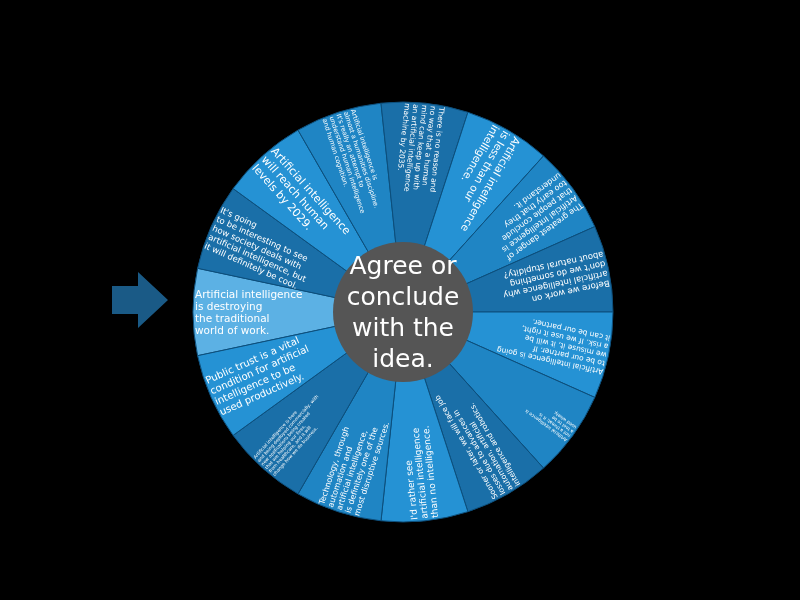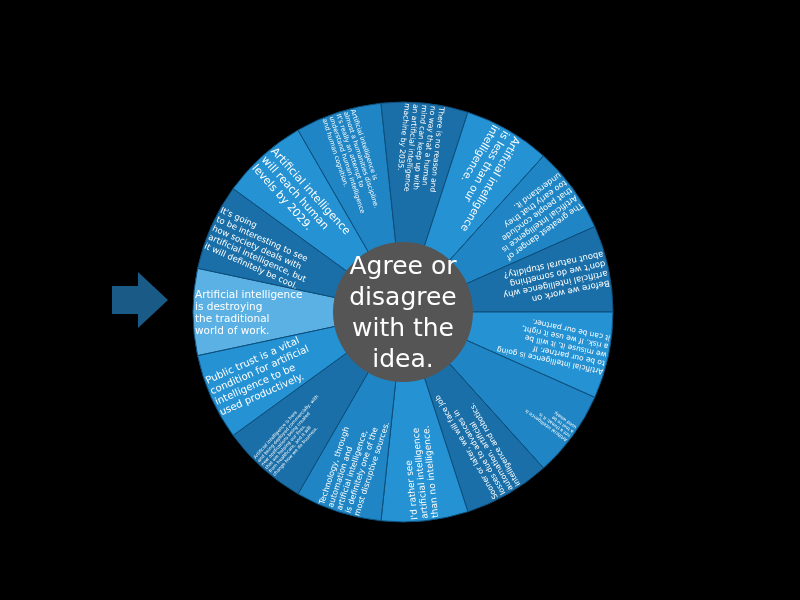--- a/index.html
+++ b/index.html
@@ -154,19 +154,19 @@
           <text class="seg-text" font-size="10" x="-60" y="-2.3">condition for artificial</text>
           <text class="seg-text" font-size="10" x="-60" y="9.3">intelligence to be</text>
           <text class="seg-text" font-size="10" x="-60" y="20.8">used productively.</text>
         </g>
       </g>
     </g>
   <circle cx="403" cy="312" r="70" fill="#555555"></circle>
 </svg>
 
 <div class="center-label">Agree or
-disagree
+conclude
 with the
 idea.</div>
 
 <svg class="pointer" viewBox="0 0 60 56">
   <polygon points="0,14 26,14 26,0 56,28 26,56 26,42 0,42" fill="#1a5a86"></polygon>
 </svg>
 
 </body></html>

